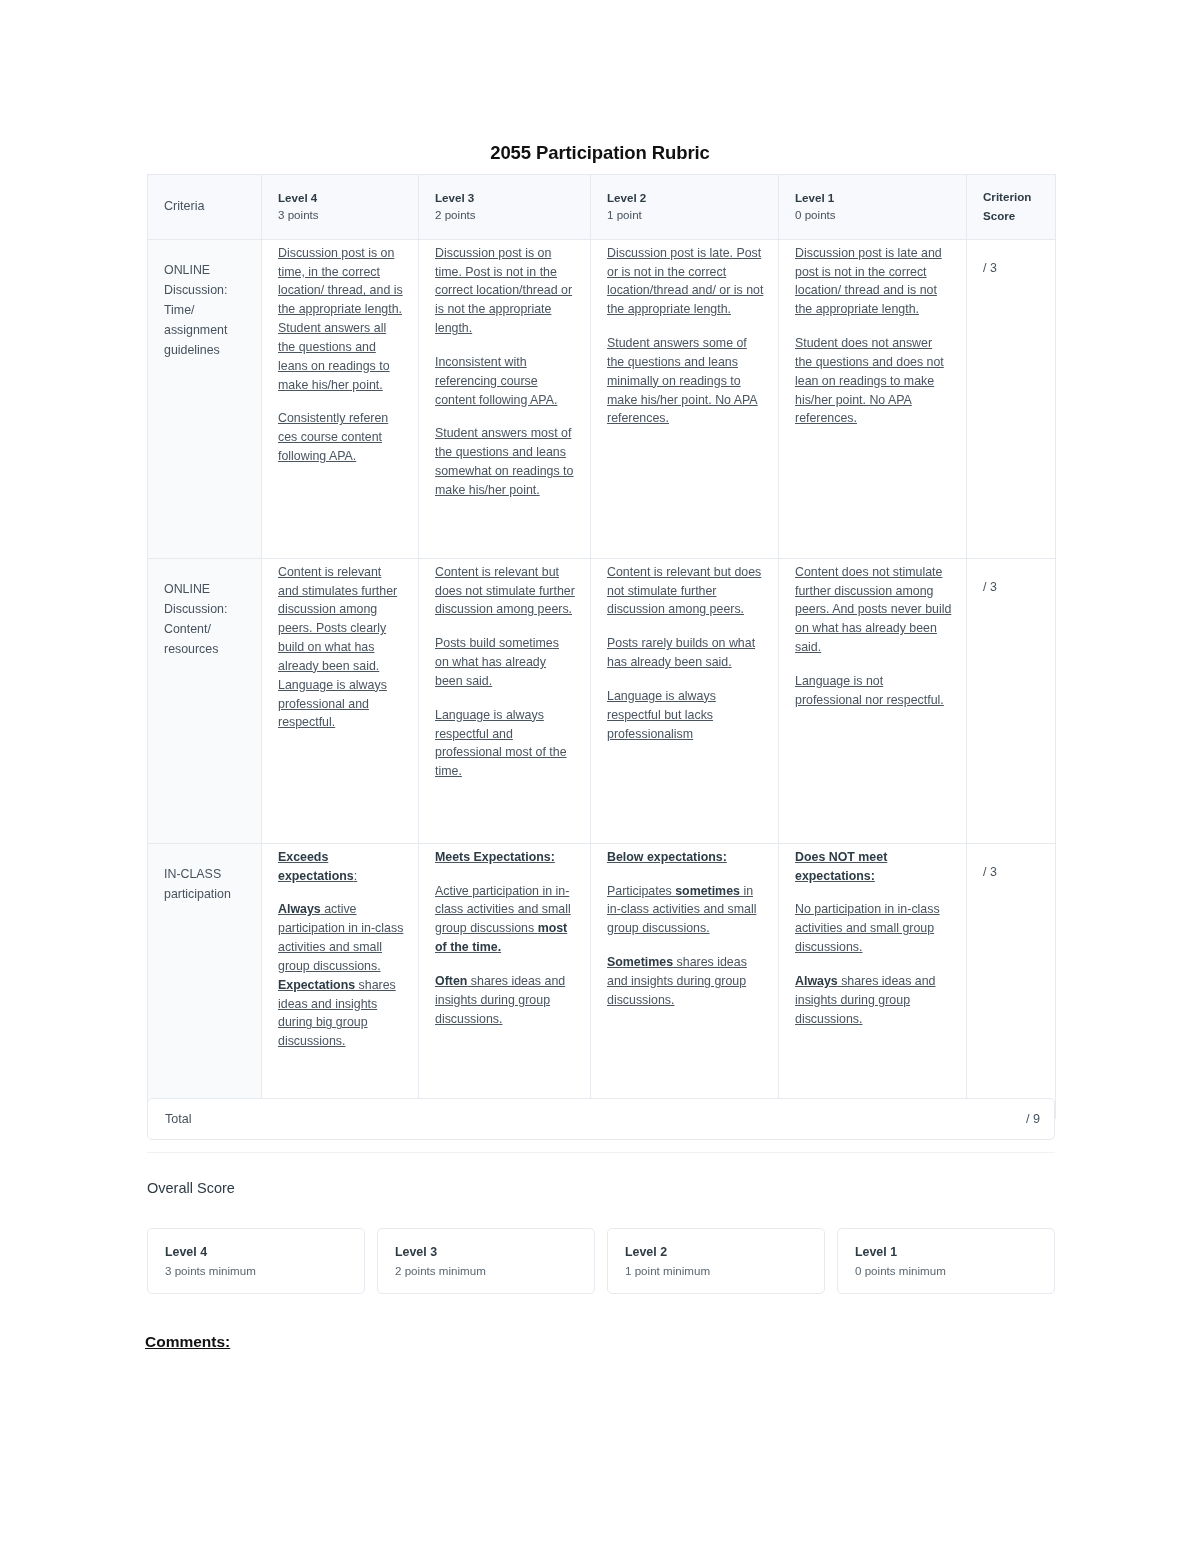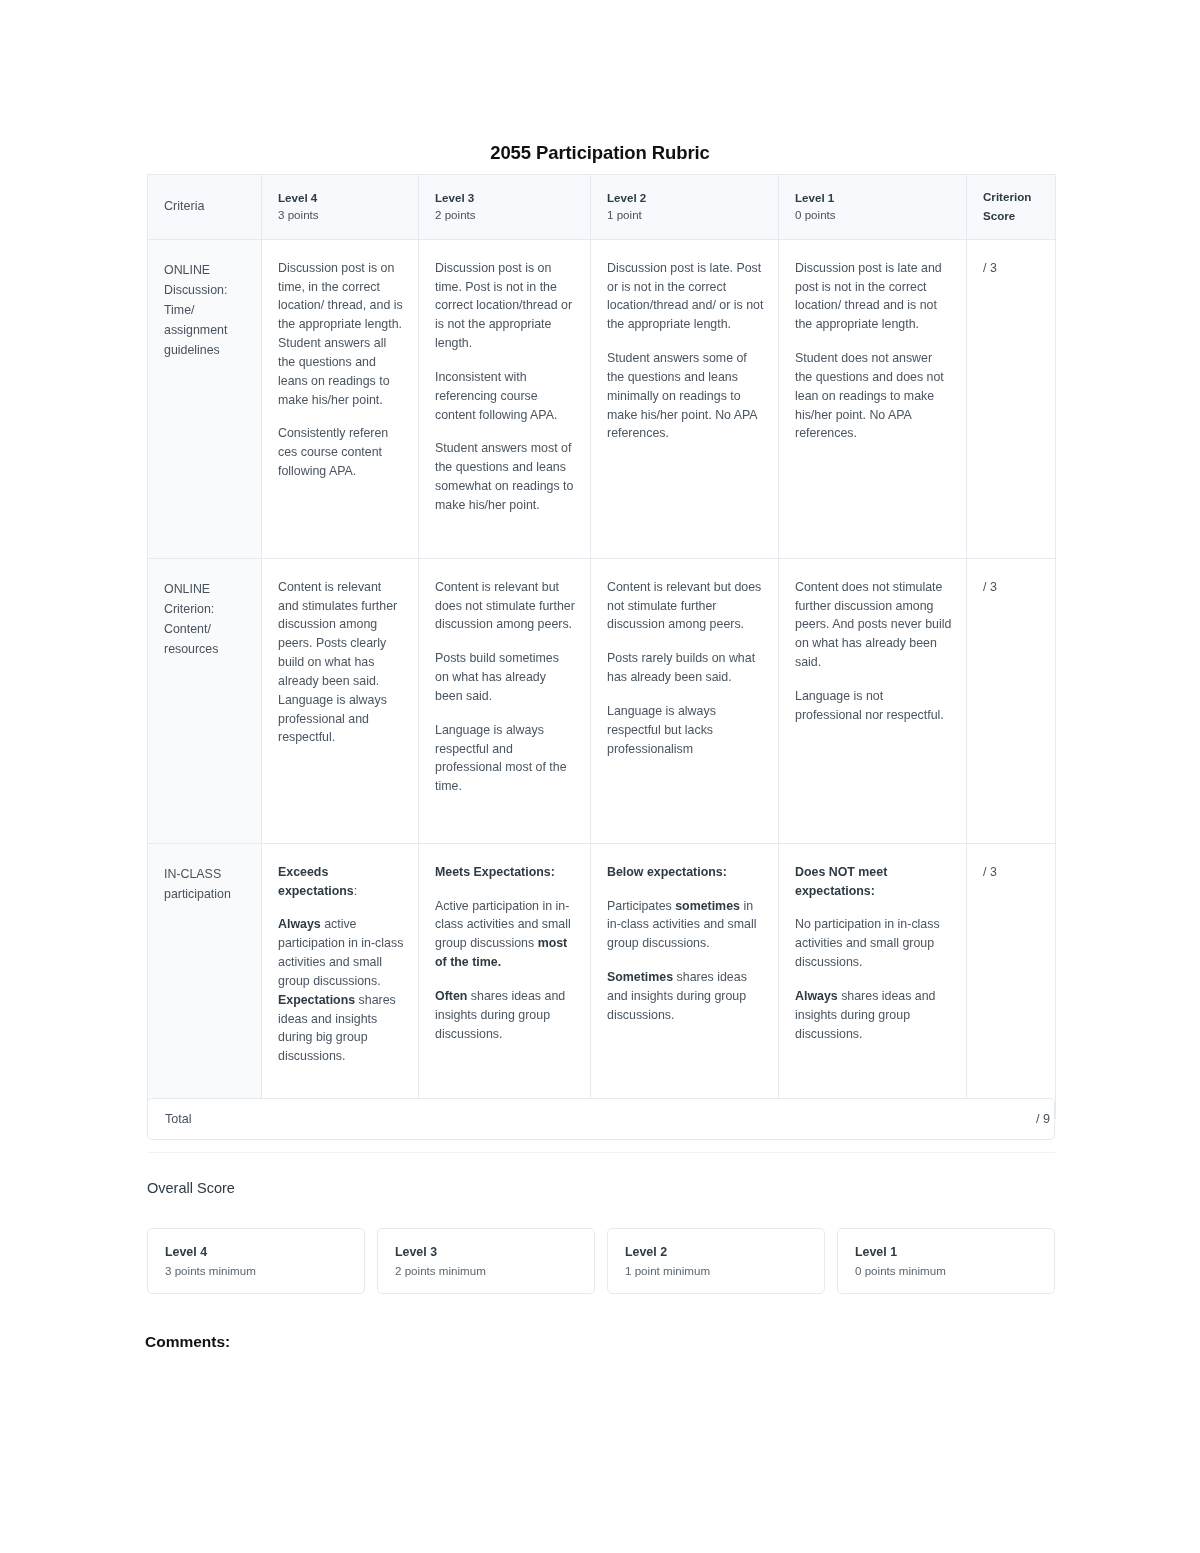--- a/index.html
+++ b/index.html
@@ -96,21 +96,22 @@
   col.c-score { width: 89px; }
 
   .rubric-table tbody td.criteria-cell {
     background: #f9fafc;
     color: #47525d;
     font-size: 12.4px;
     line-height: 1.62;
     padding-top: 20px;
   }
   .rubric-table tbody td.desc-cell {
-    padding-top: 19px;
+    padding-top: 4px;
+    text-decoration: underline;
   }
   .rubric-table tbody td.score-cell {
     padding-top: 19px;
     color: #47525d;
     font-size: 12.4px;
   }
   .desc-cell p {
     margin: 0 0 15px 0;
   }
   .desc-cell p:last-child {
@@ -133,21 +134,21 @@
     top: 1098px;
     width: 908px;
     height: 42px;
     box-sizing: border-box;
     border: 1px solid #e6eaef;
     border-radius: 5px;
     background: #ffffff;
     display: flex;
     align-items: center;
     justify-content: space-between;
-    padding: 0 4px 0 17px;
+    padding: 0 14px 0 17px;
     font-size: 12.6px;
     color: #47525d;
   }
 
   .divider-line {
     position: absolute;
     left: 147px;
     top: 1152px;
     width: 908px;
     height: 1px;
@@ -193,20 +194,21 @@
   }
 
   
   .comments-label {
     position: absolute;
     left: 145px;
     top: 1333px;
     font-size: 15.5px;
     font-weight: bold;
     color: #111111;
+    text-decoration: underline;
   }
 </style>
 </head>
 <body>
 
 <div class="page">
 
   <div class="rubric-title">2055 Participation Rubric</div>
 
   <table class="rubric-table">
@@ -261,21 +263,21 @@
             <p>Student answers some of the questions and leans minimally on readings to make his/her point. No APA references.</p>
           </td>
         <td class="desc-cell">
             <p>Discussion post is late and post is not in the correct location/ thread and is not the appropriate length.</p>
             <p>Student does not answer the questions and does not lean on readings to make his/her point. No APA references.</p>
           </td>
         <td class="score-cell">/ 3</td>
       </tr>
 
       <tr class="row-2">
-        <td class="criteria-cell">ONLINE Criterion: Content/ resources</td>
+        <td class="criteria-cell">ONLINE Discussion: Content/ resources</td>
         <td class="desc-cell">
             <p>Content is relevant and stimulates further discussion among peers. Posts clearly build on what has already been said. Language is always professional and respectful.</p>
           </td>
         <td class="desc-cell">
             <p>Content is relevant but does not stimulate further discussion among peers.</p>
             <p>Posts build sometimes on what has already been said.</p>
             <p>Language is always respectful and professional most of the time.</p>
           </td>
         <td class="desc-cell">
             <p>Content is relevant but does not stimulate further discussion among peers.</p>

